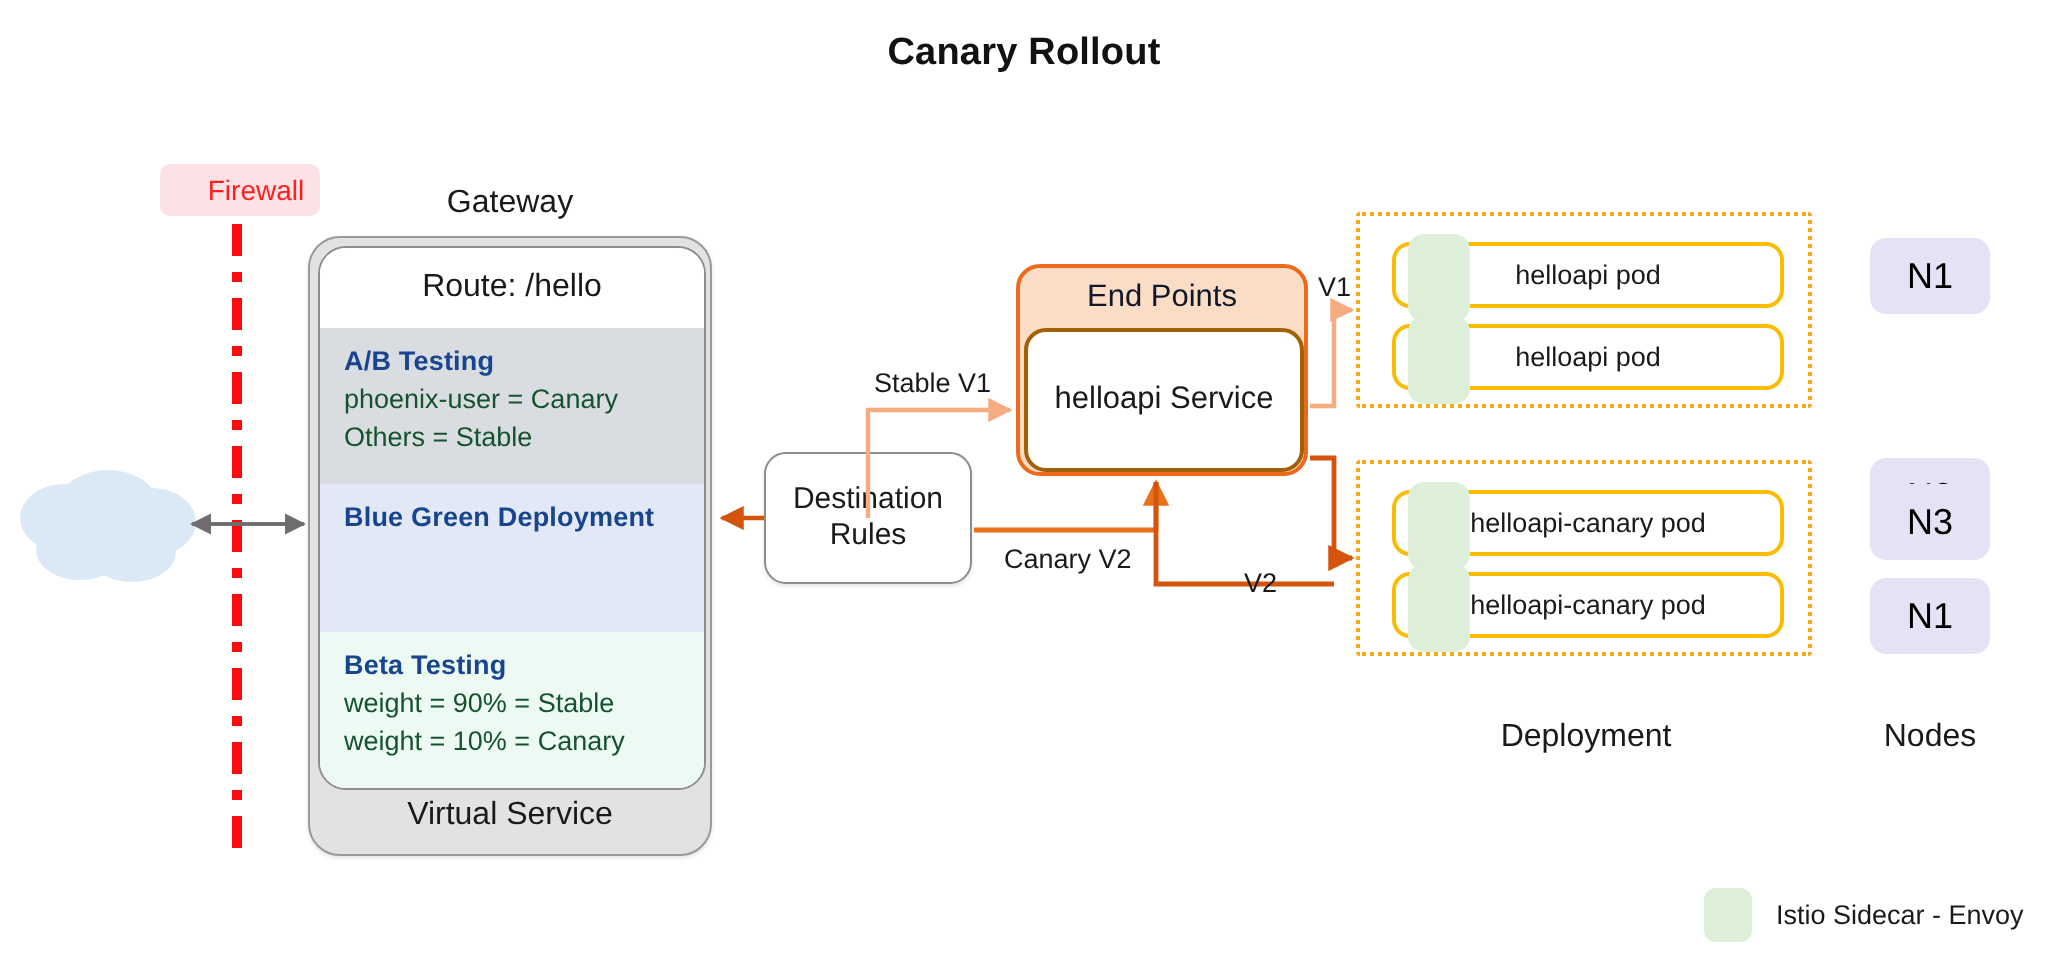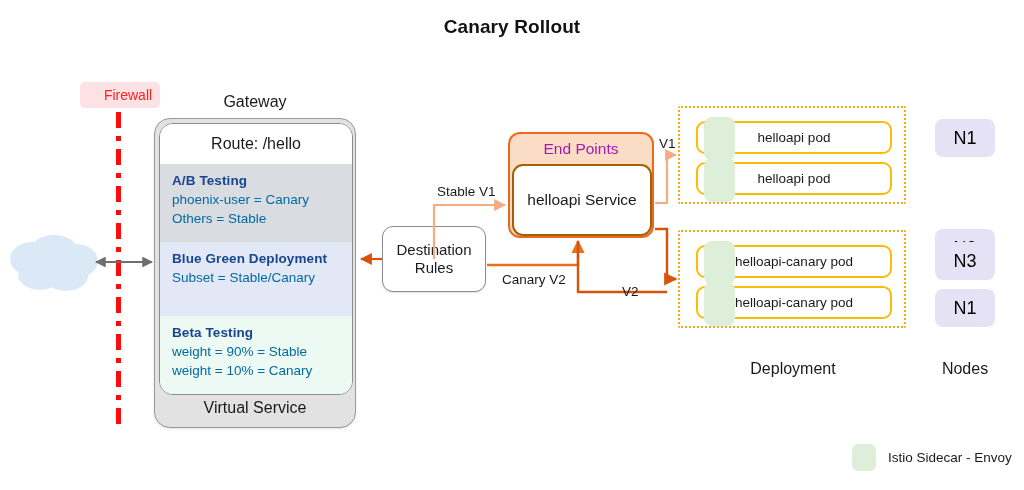--- a/index.html
+++ b/index.html
@@ -69,39 +69,39 @@
     font-size: 16px; color: #1a1a1a; background: #ffffff;
   }
   .band { padding: 9px 0 9px 12px; }
   .band-ab    { background: #d9dde2; height: 78px; }
   .band-bg    { background: #e3e8f6; height: 74px; }
   .band-beta  { background: #edf9f3; height: 78px; }
   .band-title {
     font-size: 13.5px; font-weight: bold; color: #18458e;
     margin-bottom: 2px; letter-spacing: .1px;
   }
-  .band-line { font-size: 13.5px; color: #0369a1; line-height: 1.42; }
+  .band-line { font-size: 13.5px; color: #14532d; line-height: 1.42; }
 
   
   #destrules {
     left: 382px; top: 226px; width: 104px; height: 66px;
     border: 1.7px solid #8d8d8d; border-radius: 11px; background: #fff;
     display: flex; align-items: center; justify-content: center;
     text-align: center; font-size: 15px; color: #1a1a1a; line-height: 1.18;
     box-shadow: 0 1px 2px rgba(0,0,0,.12);
   }
 
   
   #endpoints-outer {
     left: 508px; top: 132px; width: 146px; height: 106px;
     border: 2px solid #ec6a1c; border-radius: 12px; background: #fbdcc5;
   }
   #endpoints-title {
     height: 30px; display: flex; align-items: center; justify-content: center;
-    font-size: 15.5px; color: #a21caf;
+    font-size: 15.5px; color: #0f172a;
   }
   #endpoints-inner {
     position: absolute; left: 2px; top: 30px; width: 140px; height: 72px;
     border: 2px solid #a16207; border-radius: 11px; background: #fff;
     display: flex; align-items: center; justify-content: center;
     text-align: center; font-size: 15.5px; color: #1a1a1a; line-height: 1.22;
   }
 
   
   .dep-group {
@@ -201,21 +201,20 @@
       <div id="route-header">Route: /hello</div>
 
       <div class="band band-ab">
         <div class="band-title">A/B Testing</div>
         <div class="band-line">phoenix-user = Canary</div>
         <div class="band-line">Others = Stable</div>
       </div>
 
       <div class="band band-bg">
         <div class="band-title">Blue Green Deployment</div>
-        <div class="band-line">Subset = Stable/Canary</div>
       </div>
 
       <div class="band band-beta">
         <div class="band-title">Beta Testing</div>
         <div class="band-line">weight = 90% = Stable</div>
         <div class="band-line">weight = 10% = Canary</div>
       </div>
     </div>
     <div id="vs-label">Virtual Service</div>
   </div>

